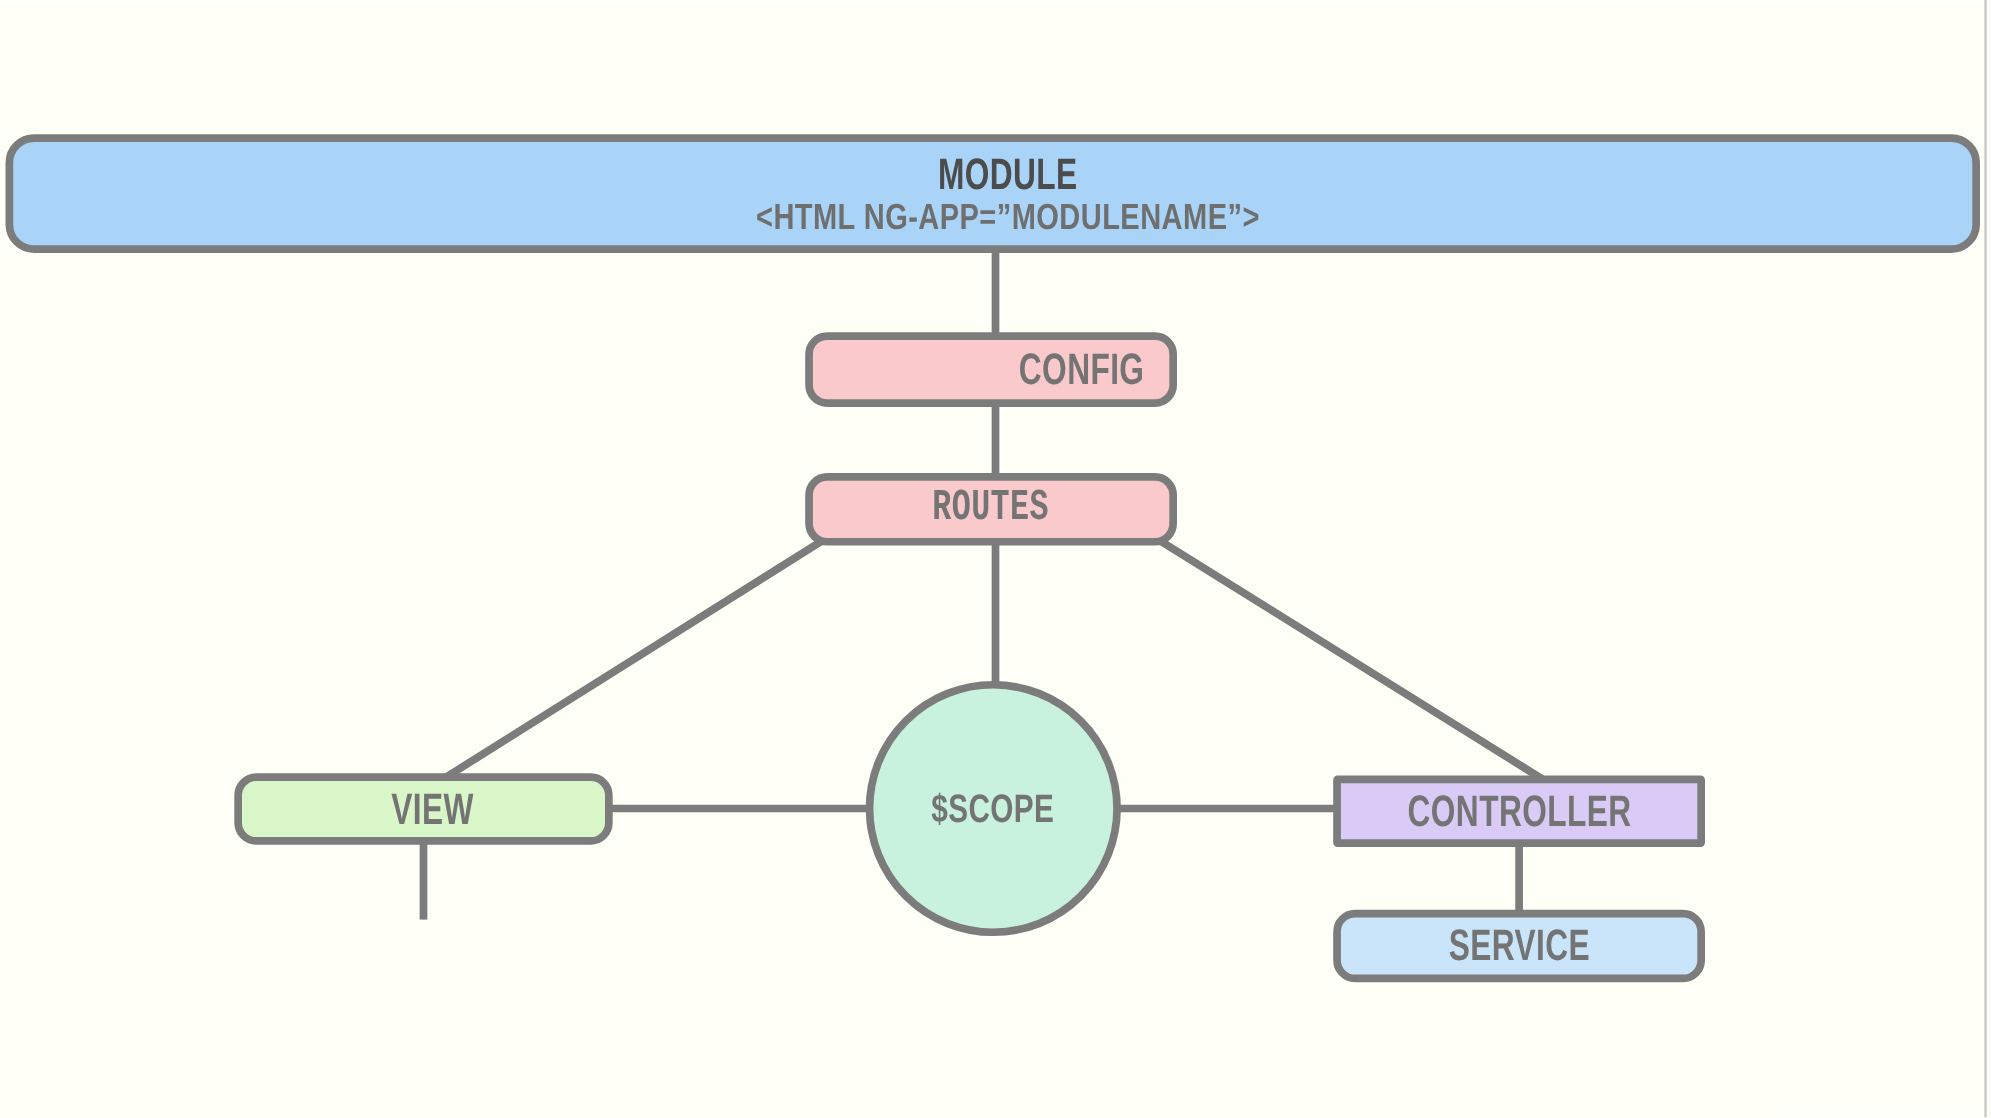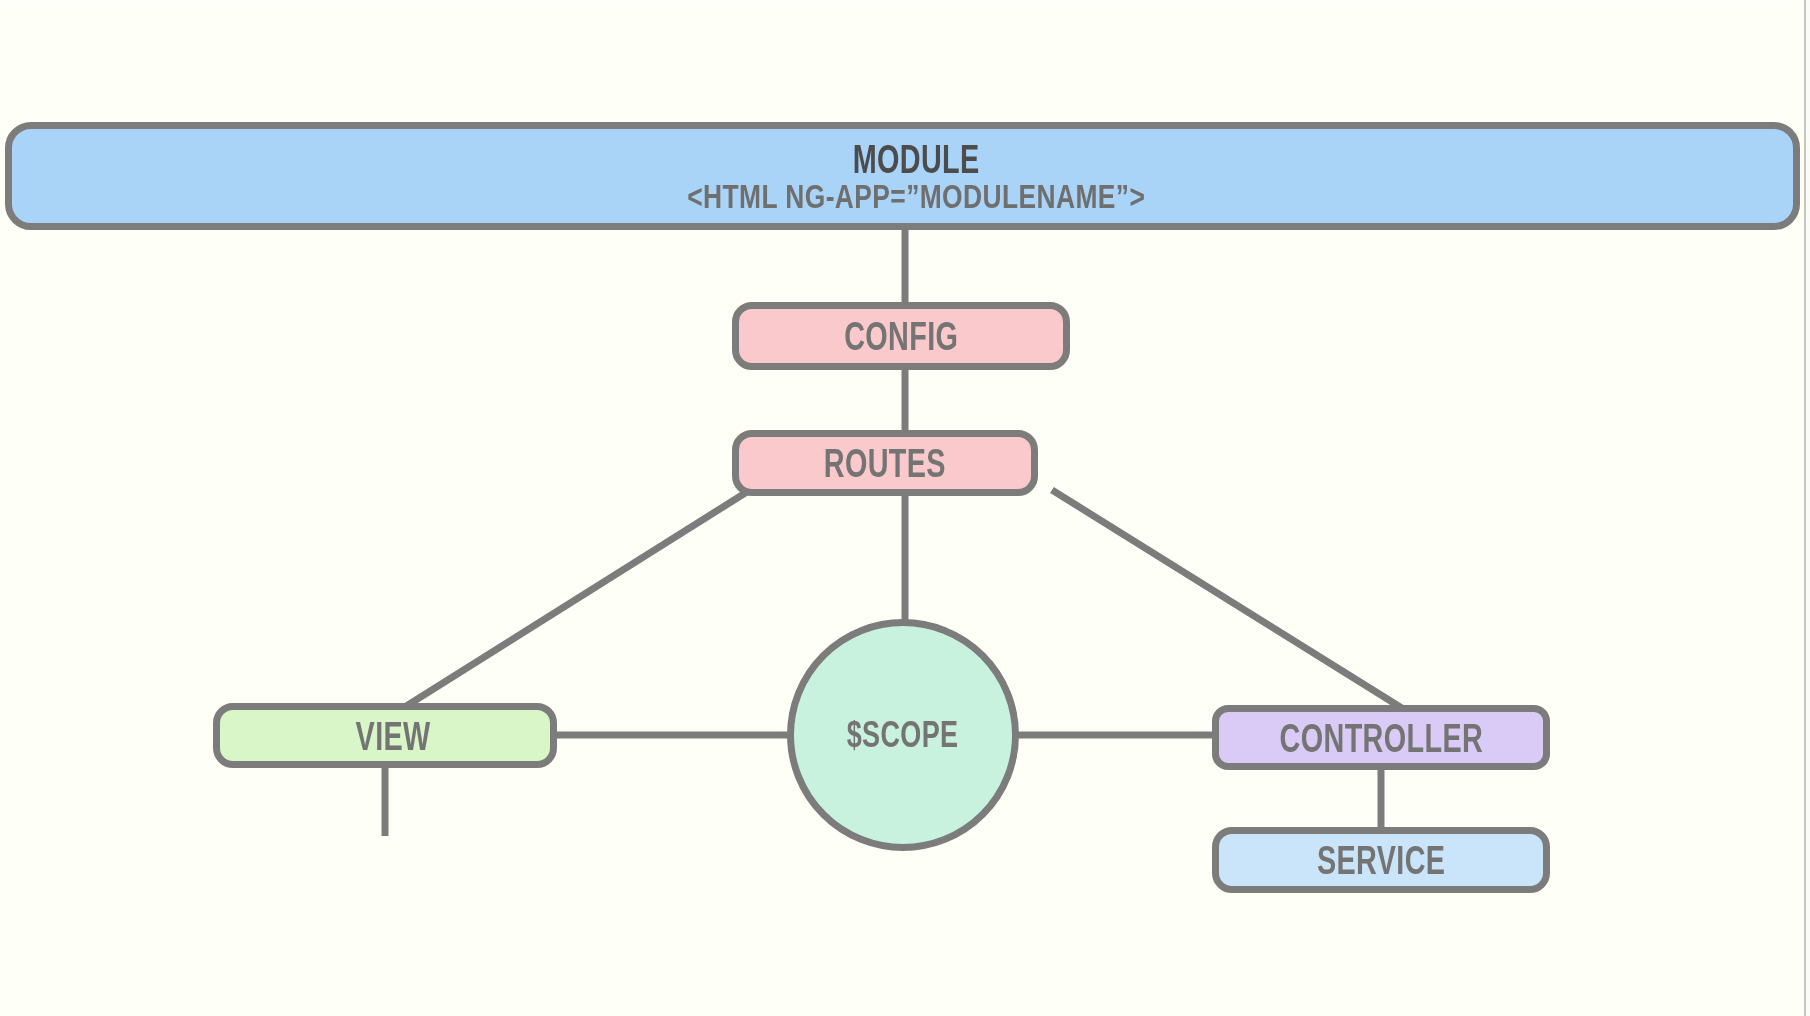--- a/index.html
+++ b/index.html
@@ -29,27 +29,27 @@
     font-size:40px;
     color:var(--label-text,#747474);
     transform:scaleX(0.72);
     transform-origin:center;
     letter-spacing:0.5px;
     line-height:1.05;
   }
   .module{left:5px;top:122px;width:1795px;height:108px;border-radius:26px;background:var(--module-fill,#A9D4F7);padding-left:28px;}
   .module .title{font-size:40px;color:var(--title-text,#4C4C4C);}
   .module .subtitle{font-size:33px;color:var(--subtitle-text,#6F6F6F);transform:scaleX(0.80);}
-  .config{left:732px;top:302px;width:338px;height:68px;border-radius:20px;background:var(--config-fill,#F9C9CB);}
-  .routes{left:732px;top:430px;width:306px;height:66px;border-radius:20px;background:var(--routes-fill,#F9C9CB);}
+  .config{left:732px;top:302px;width:338px;height:68px;border-radius:20px;background:var(--config-fill,#F9C9CB);align-items:flex-end;}
+  .routes{left:732px;top:430px;width:338px;height:66px;border-radius:20px;background:var(--routes-fill,#F9C9CB);font-family:Liberation Mono, monospace;}
   .scope{left:787px;top:619px;width:232px;height:232px;border-radius:50%;background:var(--scope-fill,#C8F2DD);}
   .scope .label{font-size:36px;transform:scaleX(0.75);}
   .view{left:213px;top:703px;width:344px;height:65px;border-radius:20px;background:var(--view-fill,#D9F6C9);padding-left:16px;}
   .directive{left:213px;top:832px;width:344px;height:66px;border-radius:20px;background:var(--directive-fill,#D9F6C9);}
-  .controller{left:1212px;top:705px;width:338px;height:65px;border-radius:16px;background:var(--controller-fill,#D9CBF6);}
+  .controller{left:1212px;top:705px;width:338px;height:65px;border-radius:4px;background:var(--controller-fill,#D9CBF6);}
   .service{left:1212px;top:827px;width:338px;height:66px;border-radius:20px;background:var(--service-fill,#CAE5FA);}
 
   
   .edge-top{position:absolute;left:0;top:0;width:1810px;height:2px;background:#FFFFFF;}
   .edge-divider{position:absolute;left:1804px;top:0;width:2px;height:1016px;background:#C6C6C0;}
   .edge-right{position:absolute;left:1806px;top:0;width:4px;height:1016px;background:#FBFBF7;}
 </style>
 </head>
 <body>
 

